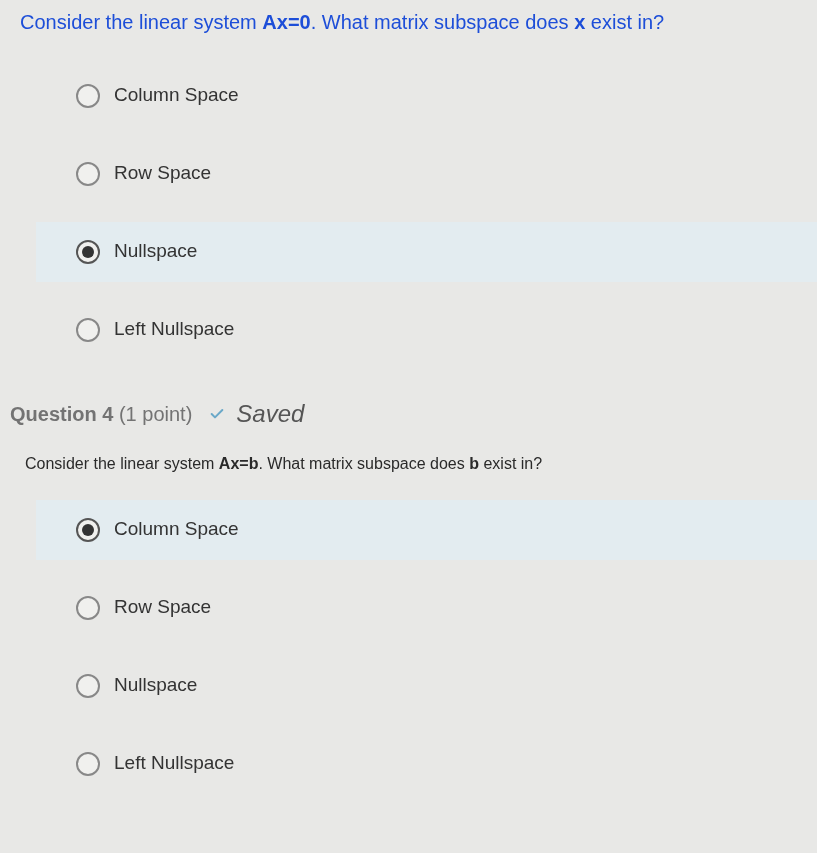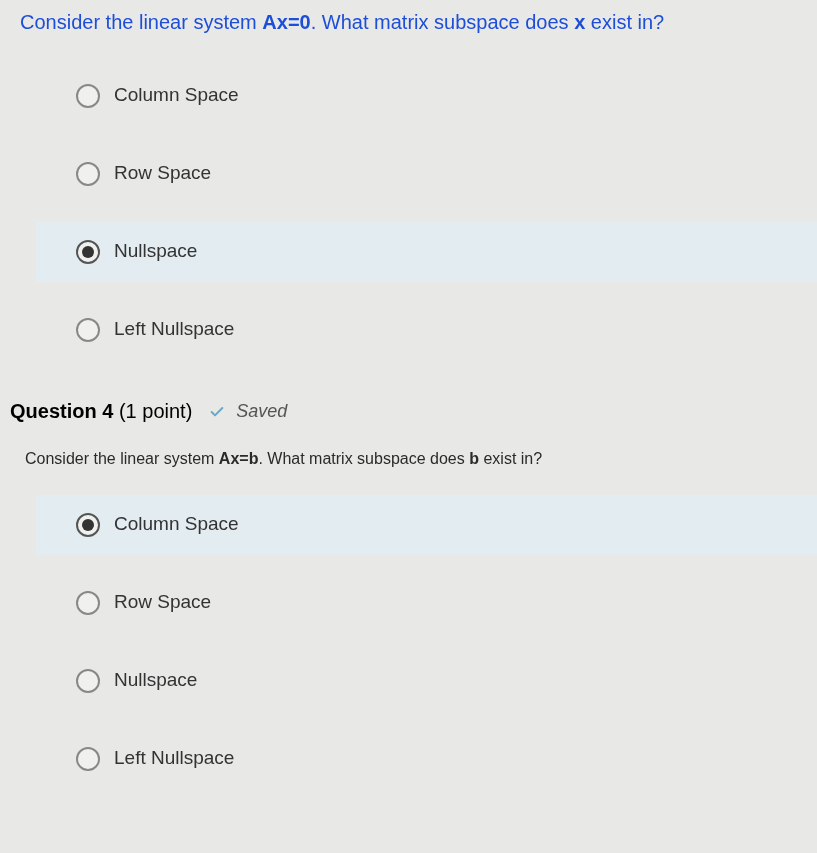--- a/index.html
+++ b/index.html
@@ -62,21 +62,21 @@
       transform: translate(-50%, -50%);
     }
     .question-header {
       padding: 40px 10px 20px 10px;
       display: flex;
       align-items: center;
       gap: 6px;
     }
     .question-title {
       font-size: 20px;
-      color: #000000;
+      color: #737373;
       text-align: center;
     }
     .q-strong {
       font-weight: 600;
     }
     .points {
       font-weight: 400;
     }
     .check-icon {
       width: 18px;
@@ -87,21 +87,21 @@
       align-items: center;
       justify-content: center;
     }
     .check-icon svg {
       width: 16px;
       height: 16px;
     }
     .saved-text {
       font-style: italic;
       color: #555;
-      font-size: 18px;
+      font-size: 24px;
     }
     .q2-prompt {
       font-size: 16px;
       color: #2a2a2a;
       padding: 5px 20px 25px 25px;
       line-height: 1.4;
     }
   </style>
 </head>
 <body>

